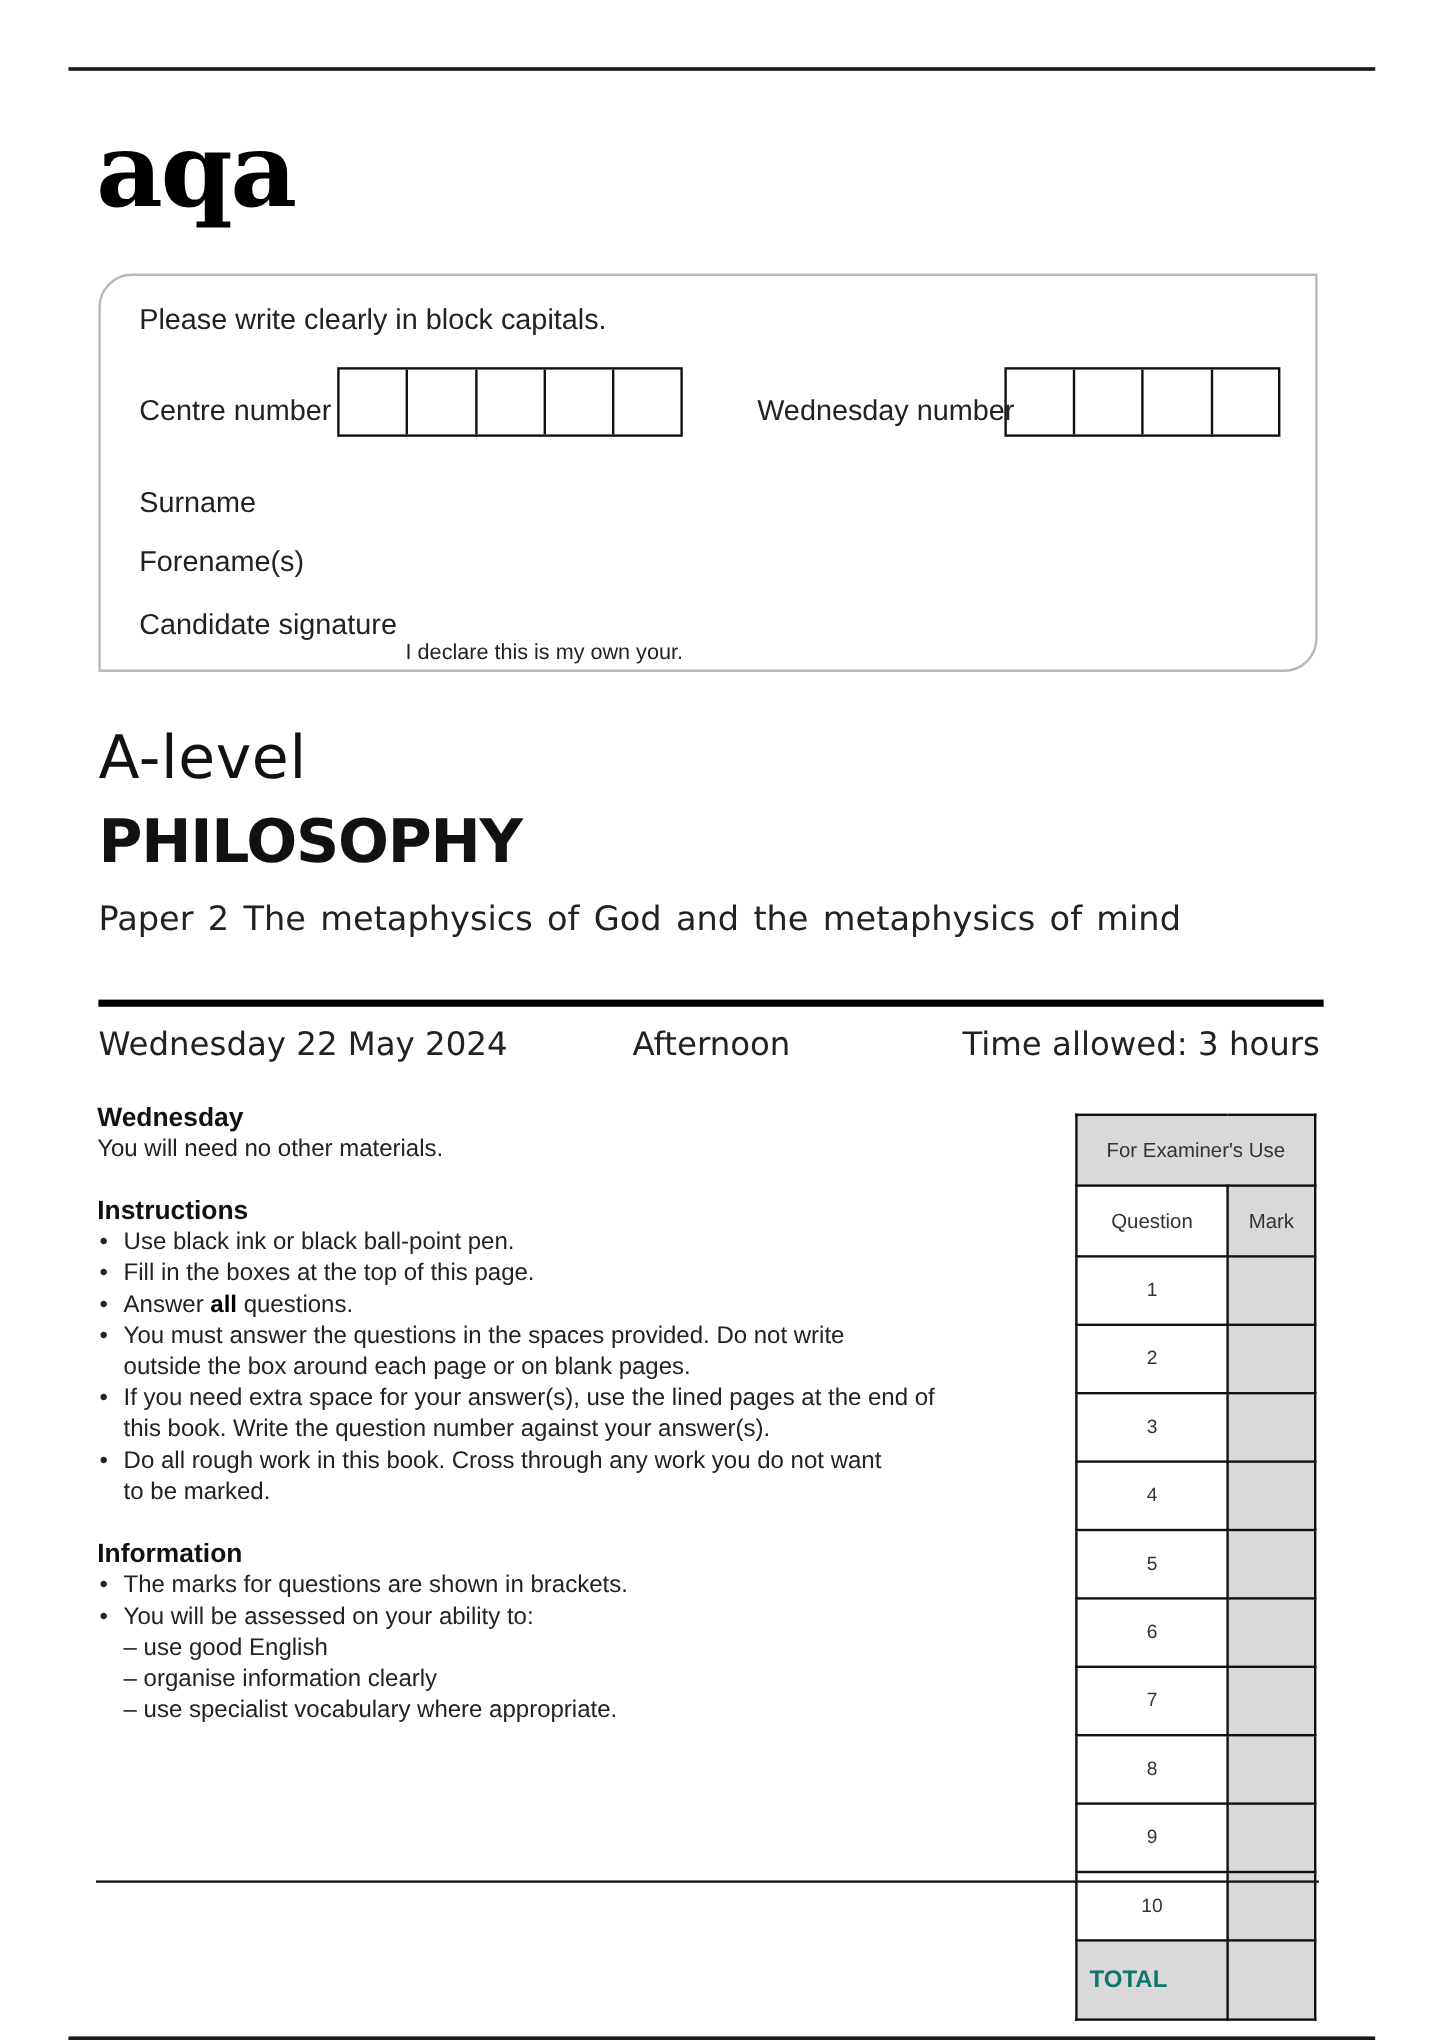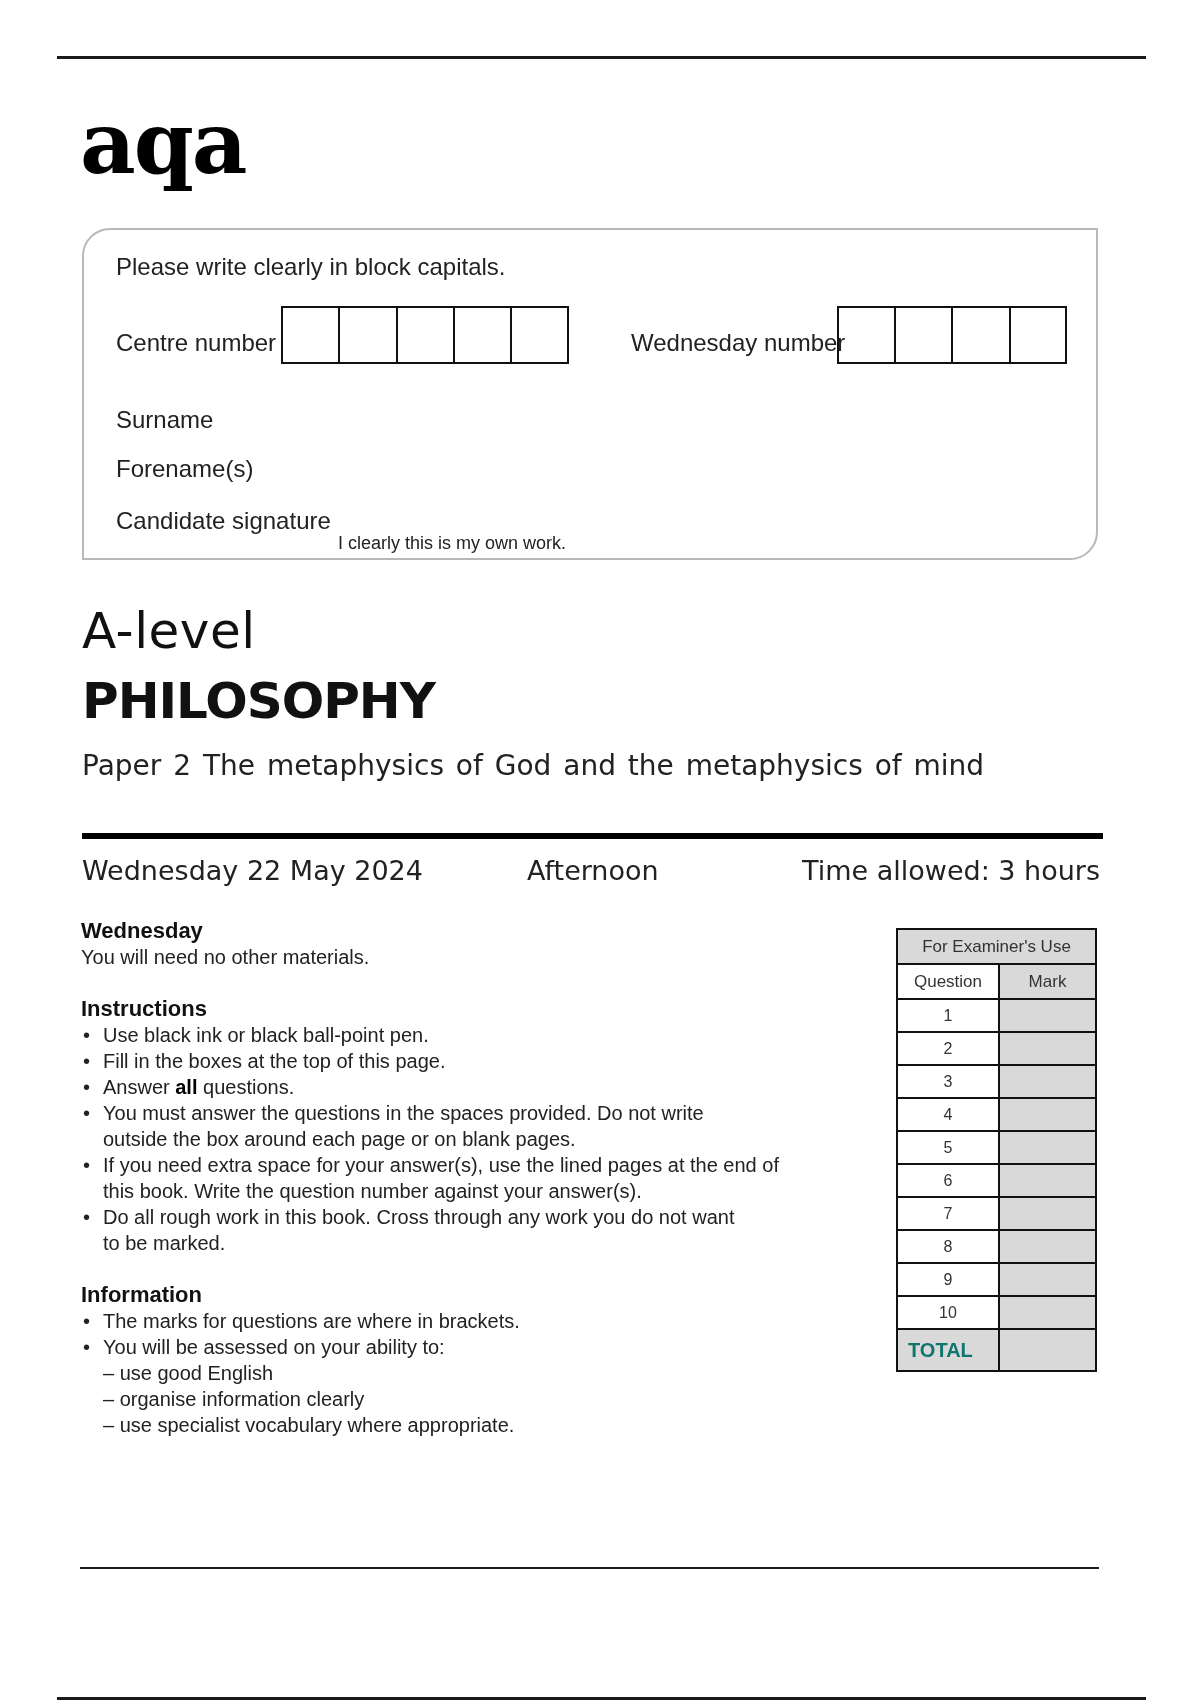--- a/index.html
+++ b/index.html
@@ -17,21 +17,21 @@
   .t-subject { left: 82px; top: 676px; font-family: "DejaVu Sans", sans-serif; font-weight: bold; font-size: 50px; color: #111; line-height: 1; letter-spacing: -1px; }
   .t-paper { left: 82px; top: 752px; font-family: "DejaVu Sans", sans-serif; font-size: 28px; color: #222; line-height: 1; white-space: nowrap; word-spacing: 3px; }
   .daterow { top: 857px; font-family: "DejaVu Sans", sans-serif; font-size: 27px; color: #222; line-height: 1; white-space: nowrap; }
   .sec-h { font-weight: bold; font-size: 22px; color: #111; line-height: 26px; }
   .body-t { font-size: 20px; color: #222; line-height: 26px; }
   ul.bl { list-style: none; margin: 0; padding: 0; }
   ul.bl li { position: relative; padding-left: 22px; font-size: 20px; line-height: 26px; color: #222; }
   ul.bl li::before { content: "•"; position: absolute; left: 2px; top: 0; }
   .sub { padding-left: 22px; font-size: 20px; line-height: 26px; color: #222; }
   table.exam { position: absolute; left: 896px; top: 928px; width: 201px; border-collapse: collapse; font-size: 16px; color: #333; }
-  table.exam td { border: 2px solid #111; text-align: center; padding: 0; }
+  table.exam td { border: 2px solid #111; text-align: center; padding: 12px; }
   table.exam .hdr { background: #d9d9d9; height: 33px; font-size: 17px; }
   table.exam .colh { height: 33px; font-size: 17px; }
   table.exam .colh.mark { background: #d9d9d9; }
   table.exam .q { width: 100px; height: 31px; background: #fff; }
   table.exam .m { background: #d9d9d9; }
   table.exam .total { background: #d9d9d9; height: 40px; font-weight: bold; font-size: 20px; color: #0f766e; text-align: left; padding-left: 10px; }
 </style>
 </head>
 <body>
 
@@ -55,21 +55,21 @@
 <div class="abs cells" style="left:837px; top:306px; width:230px;">
   <div class="cell" style="width:57px;"></div>
   <div class="cell" style="width:57px;"></div>
   <div class="cell" style="width:58px;"></div>
   <div class="cell" style="flex:1;"></div>
 </div>
 
 <div class="abs lbl" style="left:116px; top:406px;">Surname</div>
 <div class="abs lbl" style="left:116px; top:455px;">Forename(s)</div>
 <div class="abs lbl" style="left:116px; top:507px;">Candidate signature</div>
-<div class="abs small" style="left:338px; top:533px;">I clearly this is my own work.</div>
+<div class="abs small" style="left:338px; top:533px;">I declare this is my own your.</div>
 
 <div class="abs t-alevel">A-level</div>
 <div class="abs t-subject">PHILOSOPHY</div>
 <div class="abs t-paper">Paper 2  The metaphysics of God and the metaphysics of mind</div>
 
 <div class="rule" style="left:82px; top:833px; width:1021px; height:6px; background:#000;"></div>
 
 <div class="abs daterow" style="left:82px;">Wednesday 22 May 2024</div>
 <div class="abs daterow" style="left:527px;">Afternoon</div>
 <div class="abs daterow" style="right:100px;">Time allowed: 3 hours</div>
@@ -83,21 +83,21 @@
     <li><span>Use black ink or black ball-point pen.</span></li>
     <li><span>Fill in the boxes at the top of this page.</span></li>
     <li><span>Answer </span><b style="color:#000;">all</b><span> questions.</span></li>
     <li><span>You must answer the questions in the spaces provided.  Do not write</span><br><span>outside the box around each page or on blank pages.</span></li>
     <li><span>If you need extra space for your answer(s), use the lined pages at the end of</span><br><span>this book.  Write the question number against your answer(s).</span></li>
     <li><span>Do all rough work in this book.  Cross through any work you do not want</span><br><span>to be marked.</span></li>
   </ul>
 
   <div class="sec-h" style="margin-top:26px;">Information</div>
   <ul class="bl">
-    <li>The marks for questions are where in brackets.</li>
+    <li>The marks for questions are shown in brackets.</li>
     <li>You will be assessed on your ability to:</li>
   </ul>
   <div class="sub">– use good English</div>
   <div class="sub">– organise information clearly</div>
   <div class="sub">– use specialist vocabulary where appropriate.</div>
 </div>
 
 <table class="exam">
   <tbody>
       <tr>

